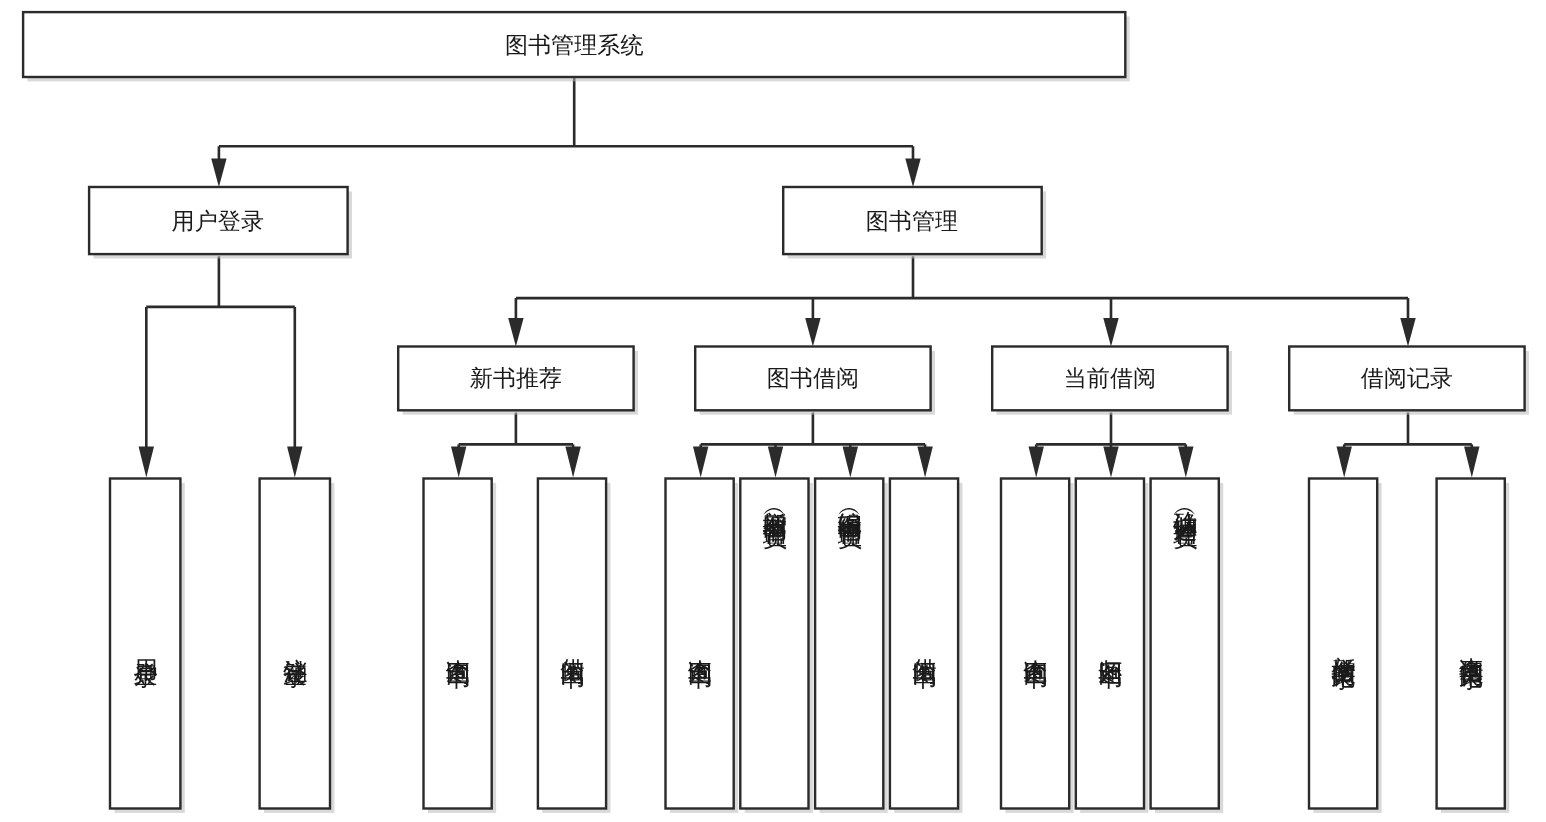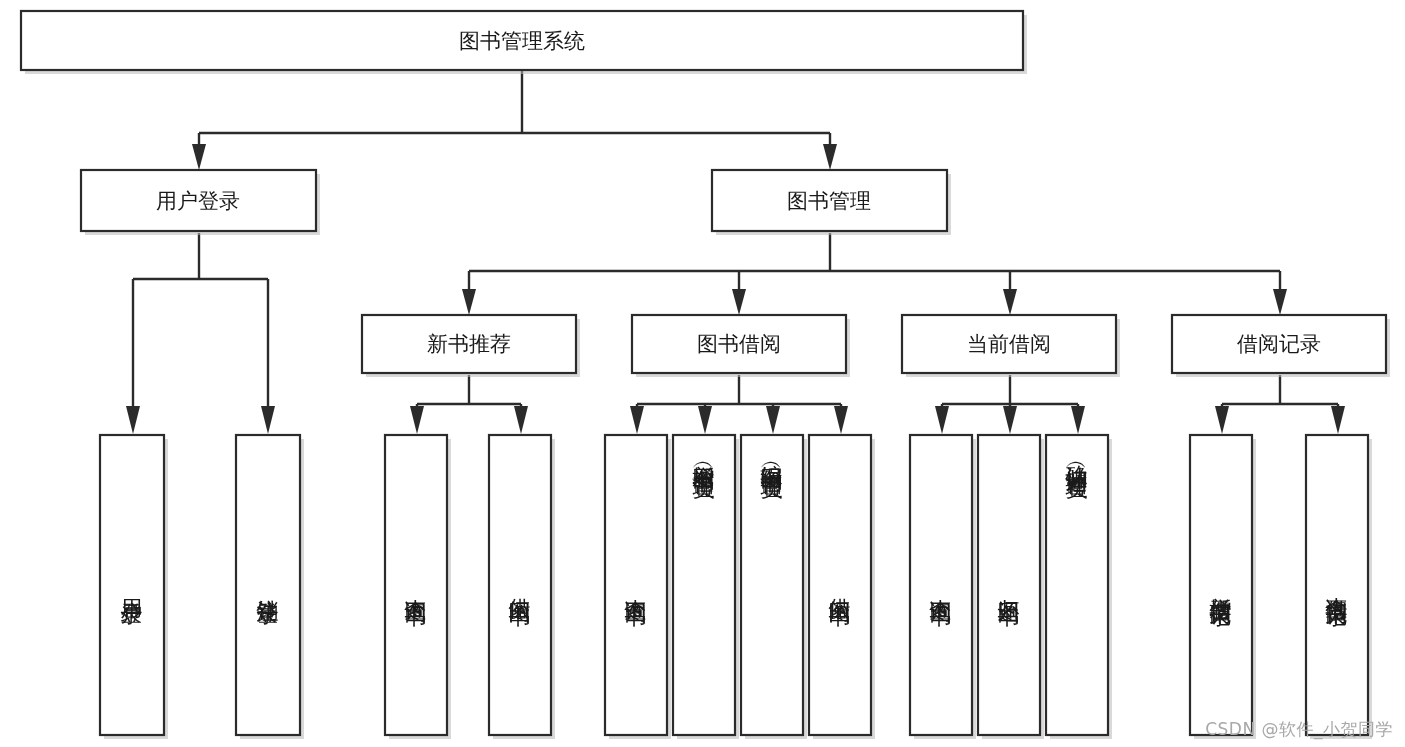--- a/index.html
+++ b/index.html
@@ -259,15 +259,14 @@
     </g>
 
     <g>
       <rect class="node-shadow" x="1310" y="439" width="62" height="300"></rect>
       <rect class="node-rect" x="1306" y="435" width="62" height="300"></rect>
       <text class="node-label-v" x="1337" y="585">查询借阅记录</text>
     </g>
 
   </svg>
 
-  <div class="watermark">CSDN @软件_小贺同学</div>
 
 </div>
 
 </body></html>

